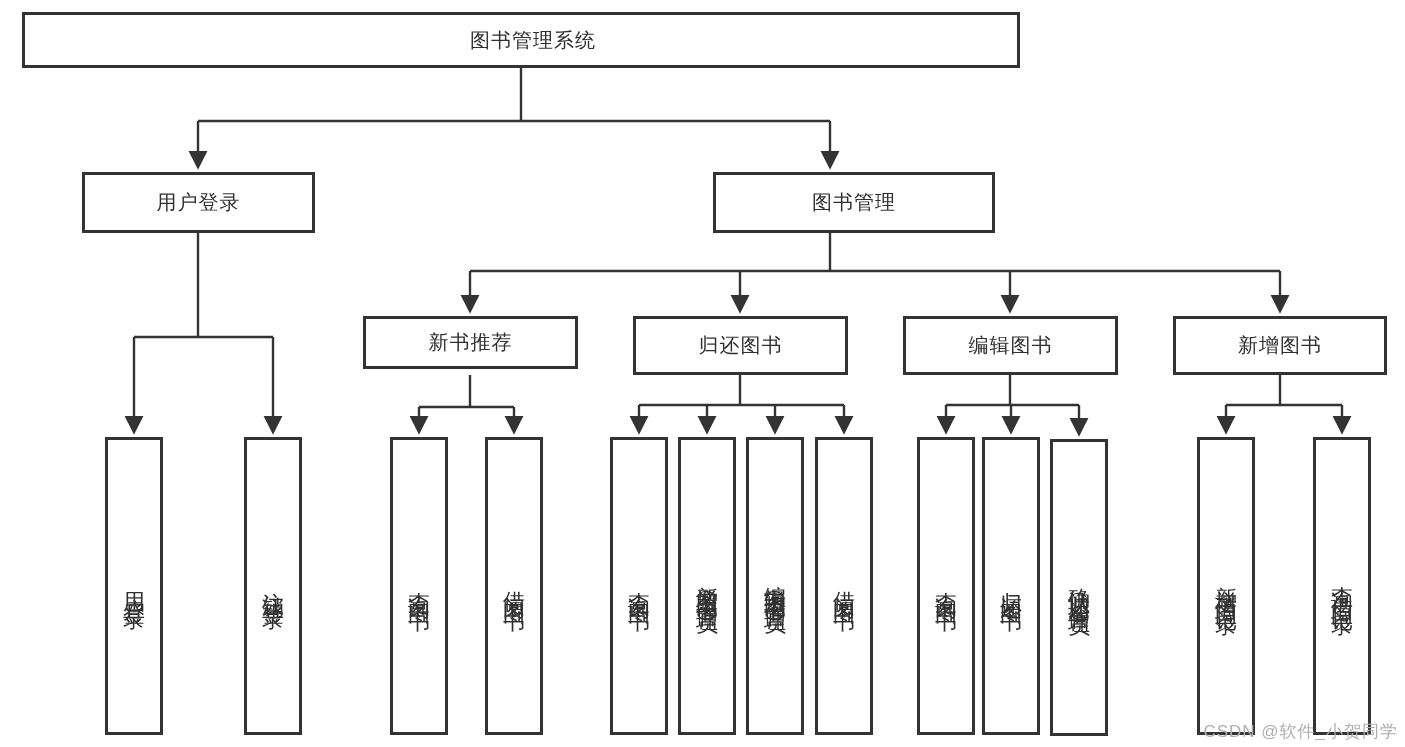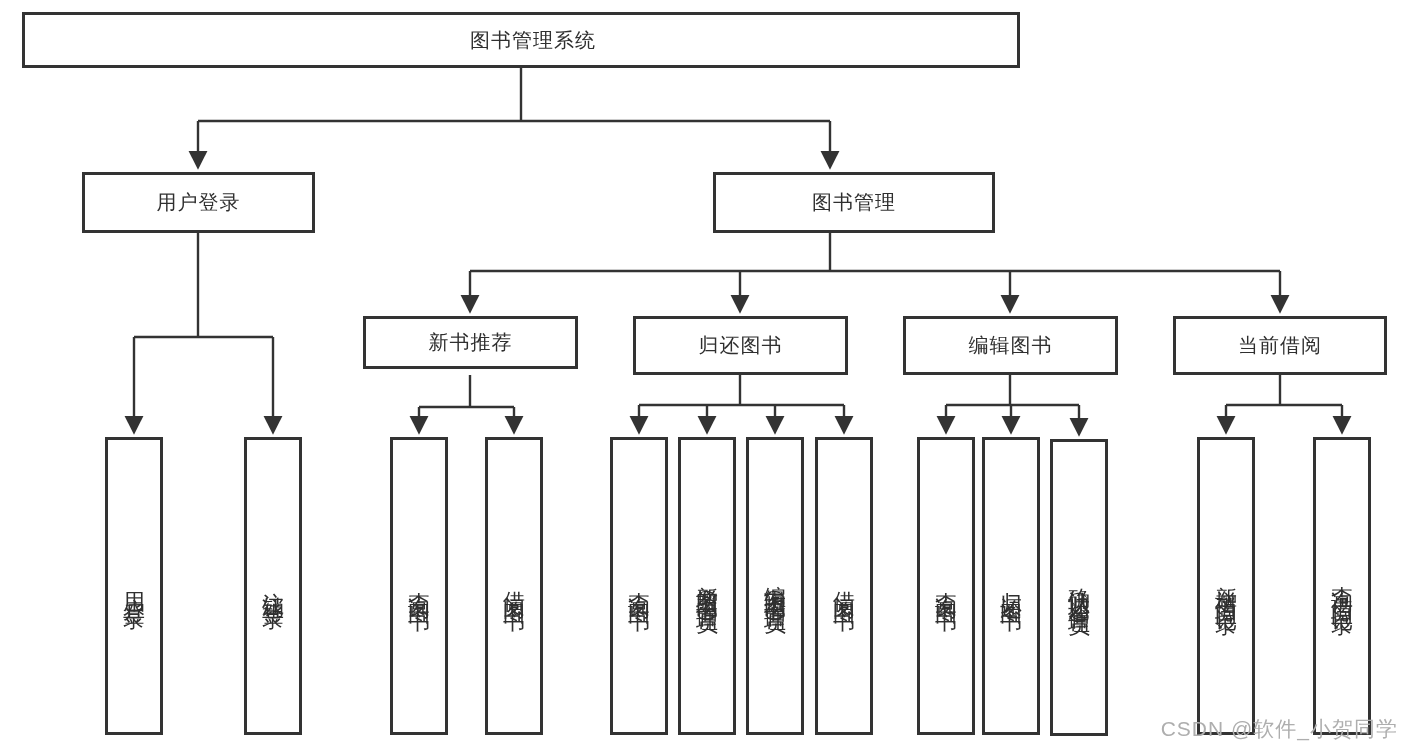--- a/index.html
+++ b/index.html
@@ -38,21 +38,21 @@
     writing-mode: vertical-rl;
     text-orientation: mixed;
     letter-spacing: 6px;
     line-height: 1;
   }
   .vtext.long { letter-spacing: 4px; }
   #watermark {
     position: absolute;
     right: 7px;
     bottom: 4px;
-    font-size: 21px;
+    font-size: 17px;
     color: #aeaeae;
     letter-spacing: 1px;
     z-index: 10;
     white-space: nowrap;
   }
 </style>
 </head>
 <body>
 
 <div id="stage">
@@ -121,21 +121,21 @@
   <div class="node h" style="left:363px; top:316px; width:215px; height:53px;">
     <span>新书推荐</span>
   </div>
   <div class="node h" style="left:633px; top:316px; width:215px; height:59px;">
     <span>归还图书</span>
   </div>
   <div class="node h" style="left:903px; top:316px; width:215px; height:59px;">
     <span>编辑图书</span>
   </div>
   <div class="node h" style="left:1173px; top:316px; width:214px; height:59px;">
-    <span>当前借阅</span>
+    <span>新增图书</span>
   </div>
 
   <div class="node leaf" style="left:105px; top:437px; width:58px; height:298px;">
     <span class="vtext">用户登录</span>
   </div>
   <div class="node leaf" style="left:244px; top:437px; width:58px; height:298px;">
     <span class="vtext">注销登录</span>
   </div>
 
   <div class="node leaf" style="left:390px; top:437px; width:58px; height:298px;">

